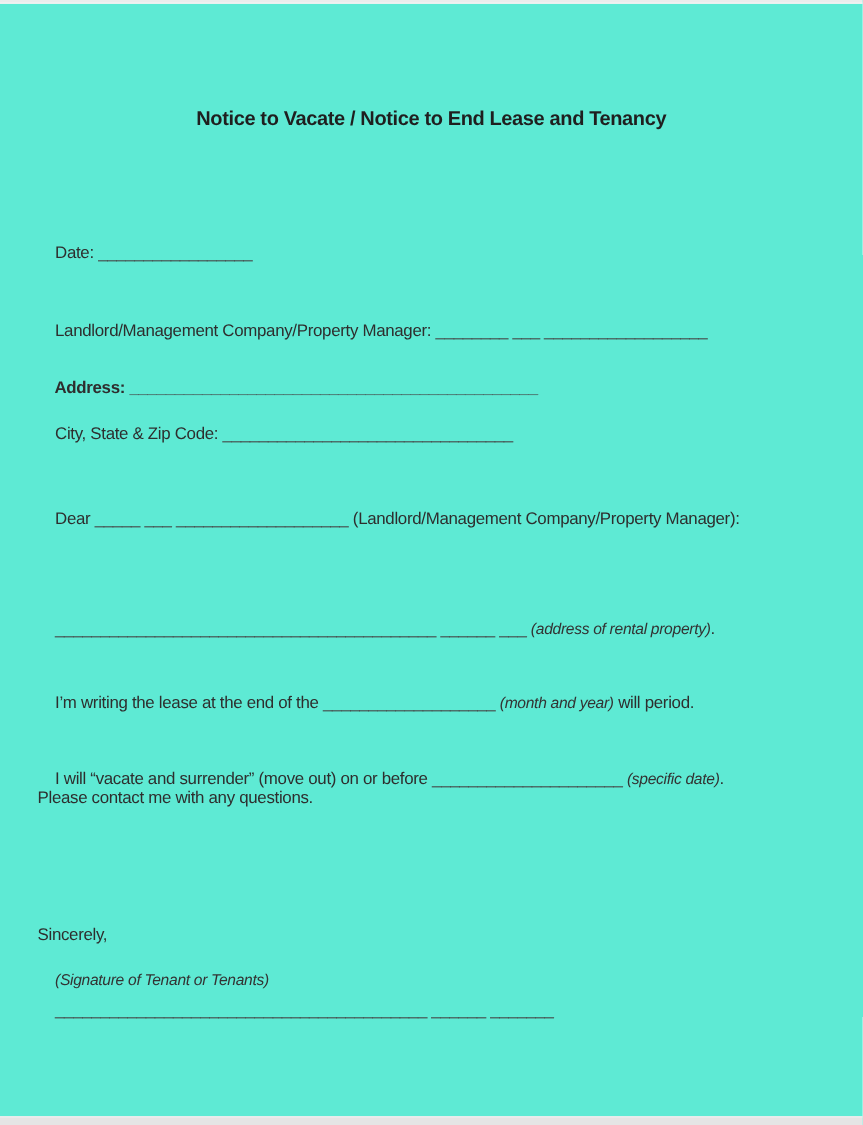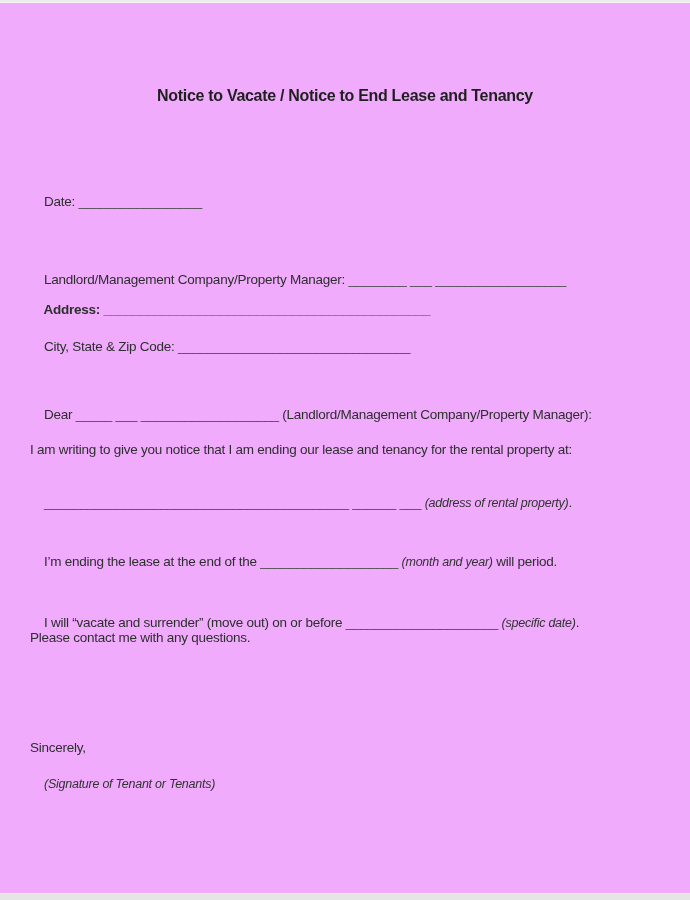--- a/index.html
+++ b/index.html
@@ -5,21 +5,21 @@
   * { margin: 0; padding: 0; box-sizing: border-box; }
   html, body { background: #ffffff; }
   body {
     width: 690px; height: 900px;
     font-family: "Liberation Sans", sans-serif;
     overflow: hidden;
   }
   .page {
     position: relative;
     width: 690px; height: 900px;
-    background: #f0abfc;
+    background: #5eead4;
   }
   .edge-top {
     position: absolute; top: 0; left: 0; right: 0; height: 3px;
     background: #ececec; border-bottom: 1px solid #f4f4f4;
   }
   .edge-bottom {
     position: absolute; bottom: 0; left: 0; right: 0; height: 7px;
     background: #e5e5e5; border-top: 1px solid #efefef;
   }
   .title {
@@ -30,21 +30,21 @@
   }
   .line {
     position: absolute; left: 30px; right: 8px;
     font-size: 13.5px; letter-spacing: -0.25px;
     color: #2e2e2e;
     white-space: pre; line-height: 17px;
   }
   .blank { color: #454545; }
   .hint  { font-style: italic; font-size: 12.5px; color: #333333; }
   .y-date      { top: 176px; }
-  .y-landlord  { top: 254px; }
+  .y-landlord  { top: 239px; }
   .y-address   { top: 284px; font-weight: bold; }
   .y-city      { top: 321px; }
   .y-dear      { top: 389px; }
   .y-intro     { top: 441px; }
   .y-propblank { top: 477px; }
   .y-leaseend  { top: 536px; }
   .y-vacate    { top: 597px; }
   .y-contact   { top: 629px; }
   .y-sincerely { top: 739px; }
   .y-sigline   { top: 782px; }
@@ -71,37 +71,39 @@
   </div>
 
   <div class="line y-city">
     <span>City, State &amp; Zip Code: </span><span class="blank">________________________________</span>
   </div>
 
   <div class="line y-dear">
     <span>Dear </span><span class="blank">_____ ___ ___________________</span><span> (Landlord/Management Company/Property Manager):</span>
   </div>
 
-  <div class="line y-intro">I am writing to give you notice that I am ending our lease and tenancy for the rental property at:</div>
 
   <div class="line y-propblank">
     <span class="blank">__________________________________________ ______ ___ </span><span class="hint">(address of rental property)</span><span>.</span>
   </div>
 
   <div class="line y-leaseend">
-    <span>I’m ending the lease at the end of the </span><span class="blank">___________________ </span><span class="hint">(month and year)</span><span> will period.</span>
+    <span>I’m writing the lease at the end of the </span><span class="blank">___________________ </span><span class="hint">(month and year)</span><span> will period.</span>
   </div>
 
   <div class="line y-vacate">
     <span>I will “vacate and surrender” (move out) on or before </span><span class="blank">_____________________ </span><span class="hint">(specific date)</span><span>.</span>
   </div>
 
   <div class="line y-contact">Please contact me with any questions.</div>
 
   <div class="line y-sincerely">Sincerely,</div>
 
+  <div class="line y-sigline">
+    <span class="blank">_________________________________________ ______ _______</span>
+  </div>
 
   <div class="line y-sigcap">
     <span class="hint">(Signature of Tenant or Tenants)</span>
   </div>
 
   <div class="edge-bottom"></div>
 </div>
 
 </body></html>

